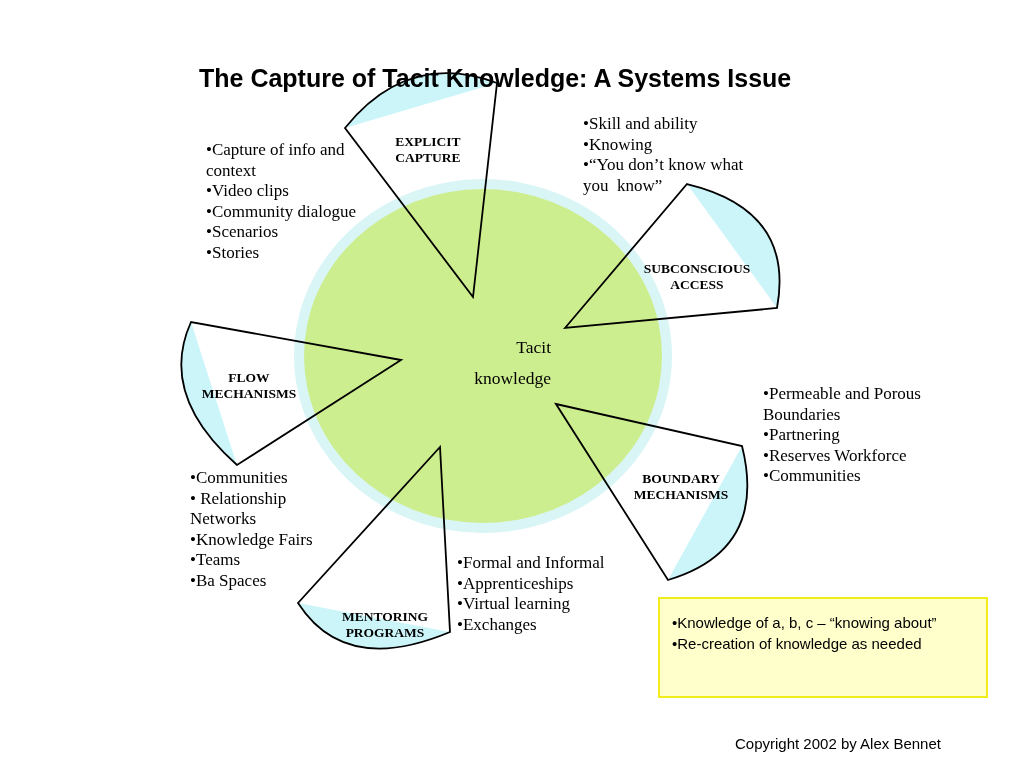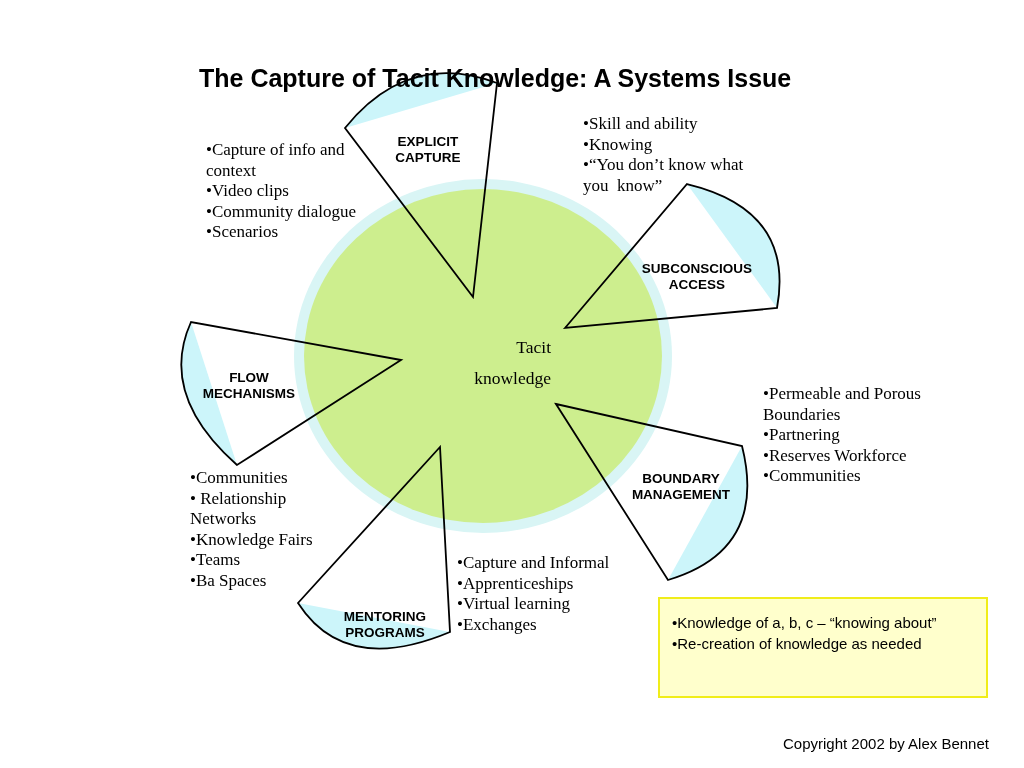--- a/index.html
+++ b/index.html
@@ -8,21 +8,21 @@
     background:#ffffff;font-family:"Liberation Sans",sans-serif;color:#000;
   }
   #diagram-svg{position:absolute;left:0;top:0;}
   .abs{position:absolute;}
   .slide-title{
     font-size:25px;font-weight:bold;letter-spacing:0px;
     font-family:"Liberation Sans",sans-serif;white-space:nowrap;
   }
   .wedge-label{
     font-size:13.5px;font-weight:bold;line-height:16px;text-align:center;
-    white-space:pre-line;font-family:Liberation Sans, sans-serif;
+    white-space:pre-line;font-family:Liberation Serif, serif;
   }
   .serif-list{
     font-family:"Liberation Serif",serif;font-size:17px;line-height:20.5px;
   }
   .serif-list .li{white-space:pre-wrap;}
   .center-label{
     font-family:"Liberation Serif",serif;font-size:17.5px;text-align:right;
     line-height:31px;
   }
   .callout{
@@ -70,29 +70,30 @@
     <div>knowledge</div>
   </div>
 
   <div class="abs wedge-label" style="left:358px;top:134px;width:140px;">EXPLICIT
 CAPTURE</div>
   <div class="abs wedge-label" style="left:617px;top:261px;width:160px;">SUBCONSCIOUS
 ACCESS</div>
   <div class="abs wedge-label" style="left:179px;top:370px;width:140px;">FLOW
 MECHANISMS</div>
   <div class="abs wedge-label" style="left:601px;top:471px;width:160px;">BOUNDARY
-MANAGEMENT</div>
+MECHANISMS</div>
   <div class="abs wedge-label" style="left:315px;top:571px;width:140px;margin-top:38px;">MENTORING
 PROGRAMS</div>
 
   <div class="abs serif-list" style="left:206px;top:140px;width:160px;">
     <div class="li">•Capture of info and context</div>
     <div class="li">•Video clips</div>
     <div class="li">•Community dialogue</div>
     <div class="li">•Scenarios</div>
+    <div class="li">•Stories</div>
   </div>
 
   <div class="abs serif-list" style="left:583px;top:114px;width:172px;">
     <div class="li">•Skill and ability</div>
     <div class="li">•Knowing</div>
     <div class="li">•“You don’t know what you  know”</div>
   </div>
 
   <div class="abs serif-list" style="left:190px;top:468px;width:140px;">
     <div class="li">•Communities</div>
@@ -103,26 +104,26 @@
   </div>
 
   <div class="abs serif-list" style="left:763px;top:384px;width:178px;">
     <div class="li">•Permeable and Porous Boundaries</div>
     <div class="li">•Partnering</div>
     <div class="li">•Reserves Workforce</div>
     <div class="li">•Communities</div>
   </div>
 
   <div class="abs serif-list" style="left:457px;top:553px;width:180px;">
-    <div class="li">•Capture and Informal</div>
+    <div class="li">•Formal and Informal</div>
     <div class="li">•Apprenticeships</div>
     <div class="li">•Virtual learning</div>
     <div class="li">•Exchanges</div>
   </div>
 
   <div class="abs callout" style="left:658px;top:597px;">
     <div class="li">•Knowledge of a, b, c – “knowing about”</div>
     <div class="li">•Re-creation of knowledge as needed</div>
   </div>
 
-  <div class="abs copyright" style="left:735px;top:735px;margin-left:48px;">Copyright 2002 by Alex Bennet</div>
+  <div class="abs copyright" style="left:735px;top:735px;">Copyright 2002 by Alex Bennet</div>
 
 </div>
 
 </body></html>

